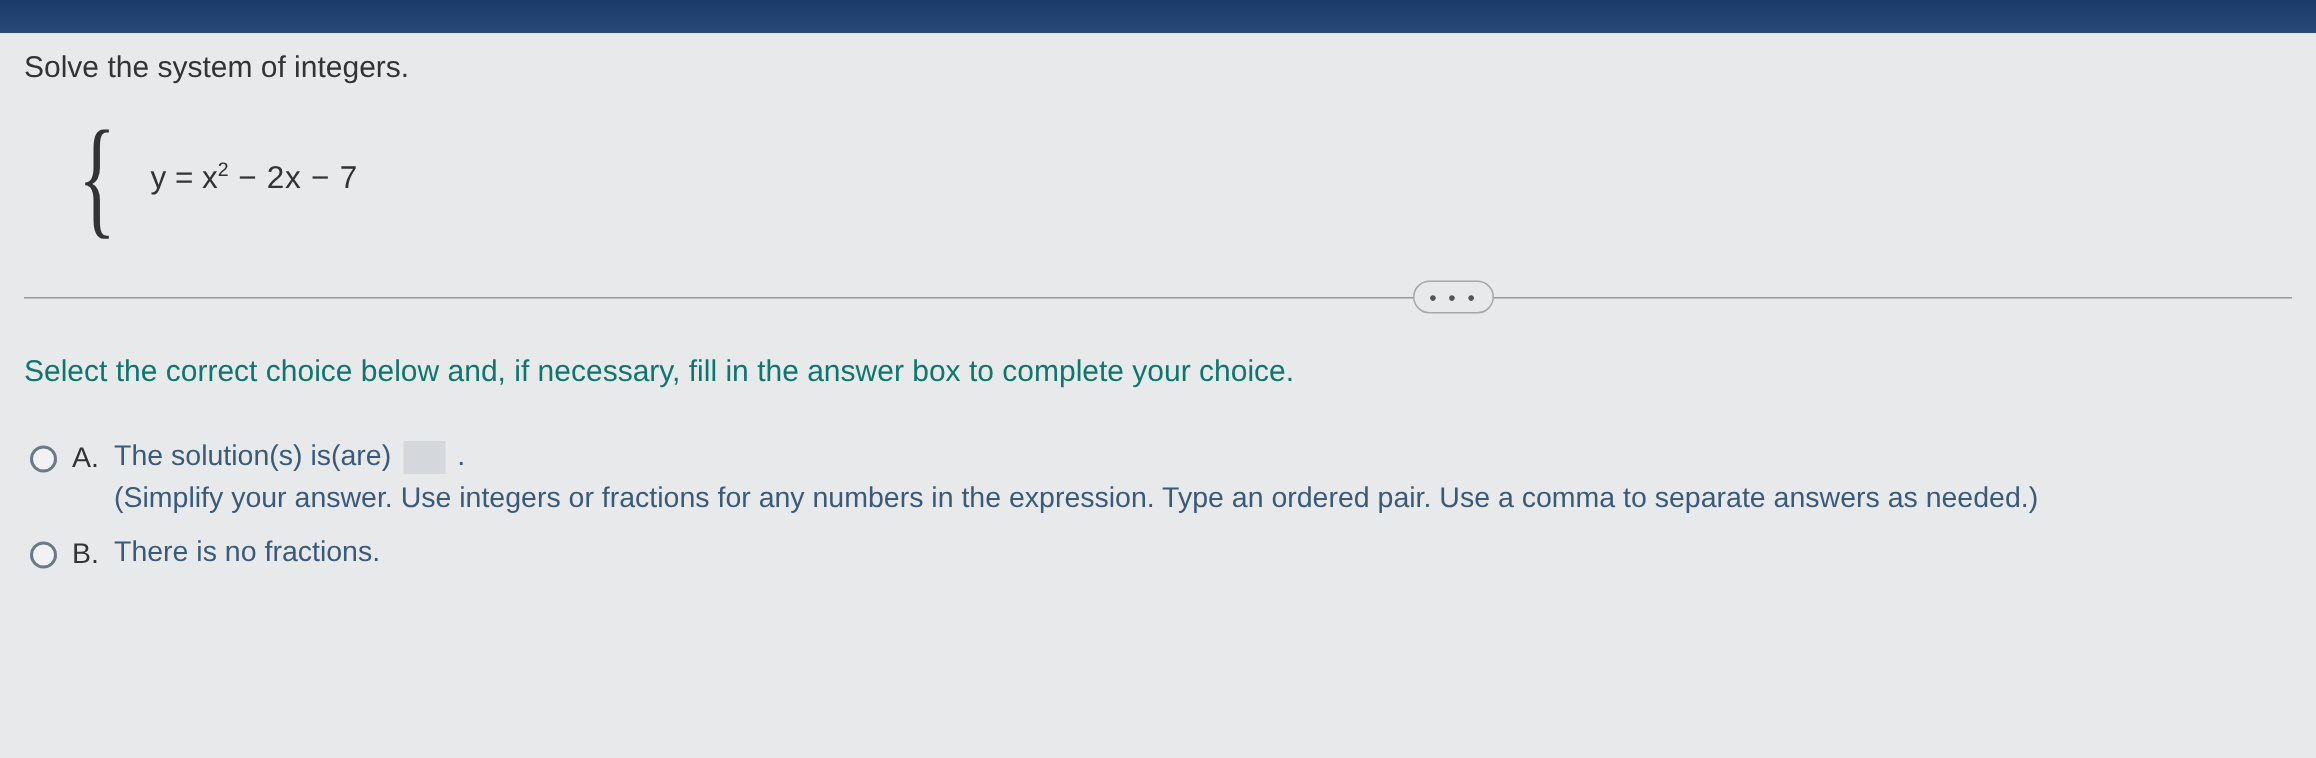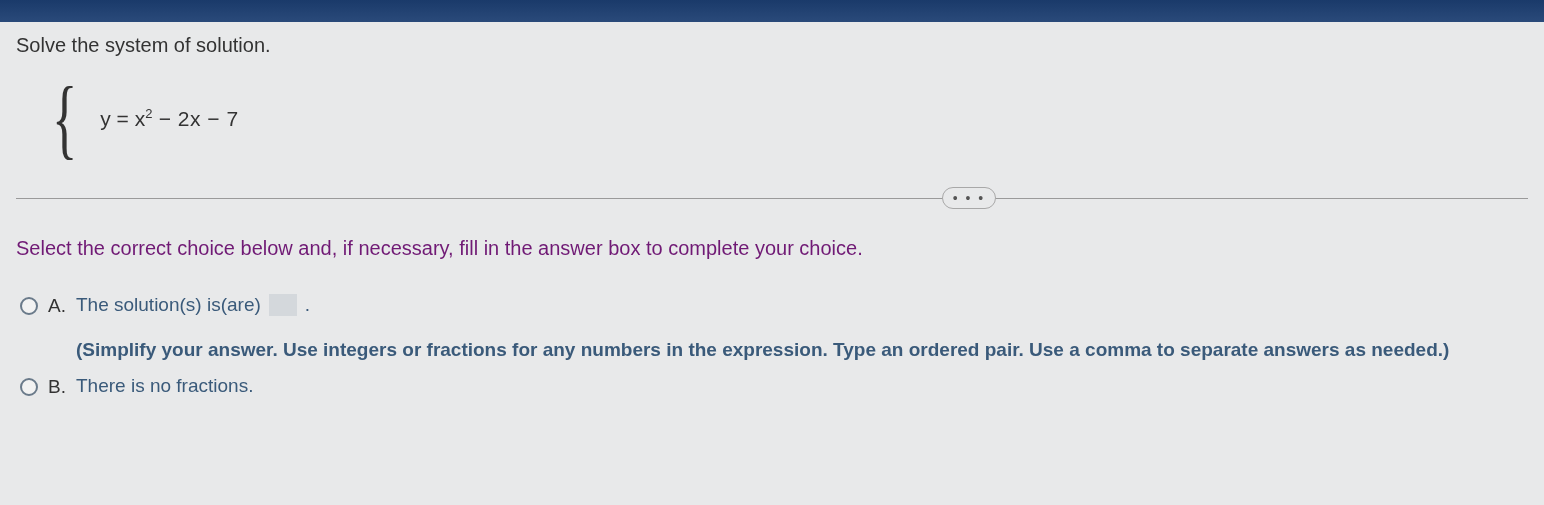--- a/index.html
+++ b/index.html
@@ -75,21 +75,21 @@
     color: #555;
     display: flex;
     align-items: center;
     justify-content: center;
     cursor: pointer;
     font-size: 14px;
     letter-spacing: 2px;
   }
   .select-prompt {
     font-size: 20px;
-    color: #701a75;
+    color: #0f766e;
     margin-top: 38px;
     margin-bottom: 34px;
   }
   .choices {
     margin-left: 4px;
   }
   .choice-row {
     display: flex;
     align-items: flex-start;
     margin-bottom: 14px;
@@ -128,34 +128,33 @@
     height: 22px;
     background: #d4d8dc;
     vertical-align: -3px;
     margin: 0 2px;
     border: none;
     outline: none;
     text-align: center;
     font-size: 17px;
   }
   .choice-sub {
-    margin-top: 23px;
+    margin-top: 6px;
     color: #3a5a7a;
     font-size: 19px;
-    font-weight: bold;
   }
 </style>
 </head>
 <body>
 
 <div class="topbar"></div>
 
 <div class="content">
 
-  <div class="question-prompt">Solve the system of solution.</div>
+  <div class="question-prompt">Solve the system of integers.</div>
 
   <div class="equations">
     <div class="brace">{</div>
     <div class="eq-stack">
       <div class="eq-line">
         <span>y = x</span><span class="sup">2</span><span class="eq-ops"> − 2x − 7</span>
       </div>
     </div>
   </div>
 

